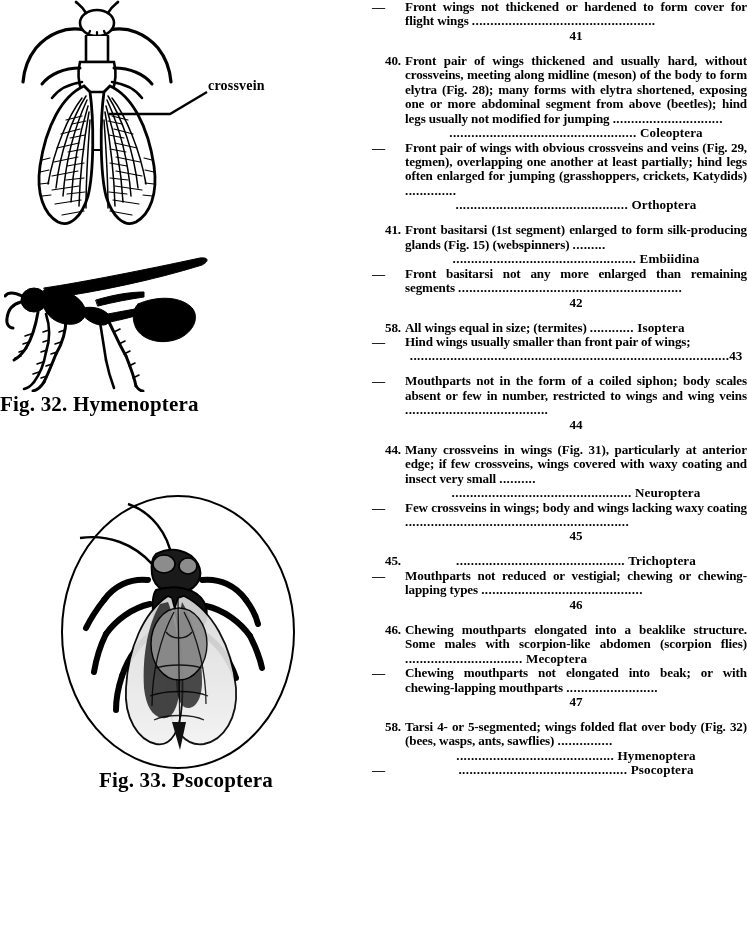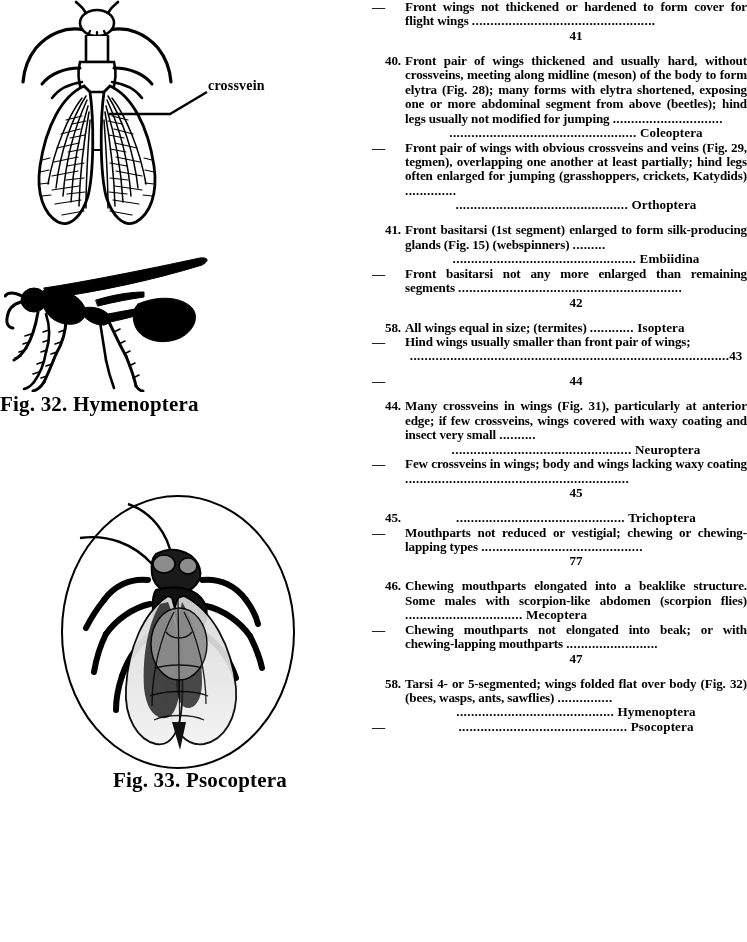--- a/index.html
+++ b/index.html
@@ -55,21 +55,21 @@
   }
 
   #fig32-caption {
     position: absolute;
     left: 0px; top: 392px;
     width: 368px;
     font-size: 21px;
   }
   #fig33-caption {
     position: absolute;
-    left: 16px; top: 768px;
+    left: 2px; top: 768px;
     width: 368px;
     text-align: center;
     font-size: 21px;
   }
 
   
   #key {
     position: absolute;
     left: 370px; top: 0;
     width: 377px;
@@ -370,20 +370,21 @@
         </div>
         <div class="lead dash">
           <span class="marker">—</span>
           <span class="body">Hind wings usually smaller than front pair of wings; </span>
           <span class="tail"><span class="dots">.......................................................................................</span><span class="num">43</span></span>
         </div>
       </div>
       <div class="couplet">
         <div class="lead dash">
           <span class="marker">—</span>
+          <span class="body">Mouthparts not in the form of a coiled siphon; body scales absent or few in  number, restricted to wings and wing veins <span class="dots">.......................................</span></span>
           <span class="tail"><span class="num">44</span></span>
         </div>
       </div>
       <div class="couplet">
         <div class="lead">
           <span class="marker">44.</span>
           <span class="body">Many crossveins in wings (Fig. 31), particularly at anterior edge; if few crossveins, wings covered with waxy coating and insect very small <span class="dots">..........</span></span>
           <span class="tail"><span class="dots">.................................................</span><span class="taxon"> Neuroptera</span></span>
         </div>
         <div class="lead dash">
@@ -393,21 +394,21 @@
         </div>
       </div>
       <div class="couplet">
         <div class="lead">
           <span class="marker">45.</span>
           <span class="tail"><span class="dots">..............................................</span><span class="taxon"> Trichoptera</span></span>
         </div>
         <div class="lead dash">
           <span class="marker">—</span>
           <span class="body">Mouthparts not reduced or vestigial; chewing or chewing-lapping types <span class="dots">............................................</span></span>
-          <span class="tail"><span class="num">77</span></span>
+          <span class="tail"><span class="num">46</span></span>
         </div>
       </div>
       <div class="couplet">
         <div class="lead">
           <span class="marker">46.</span>
           <span class="body">Chewing mouthparts elongated into a beaklike structure. Some males with scorpion-like abdomen (scorpion flies) <span class="dots">................................</span><span class="taxon"> Mecoptera</span></span>
         </div>
         <div class="lead dash">
           <span class="marker">—</span>
           <span class="body">Chewing mouthparts not elongated into beak; or with chewing-lapping mouthparts <span class="dots">.........................</span></span>

